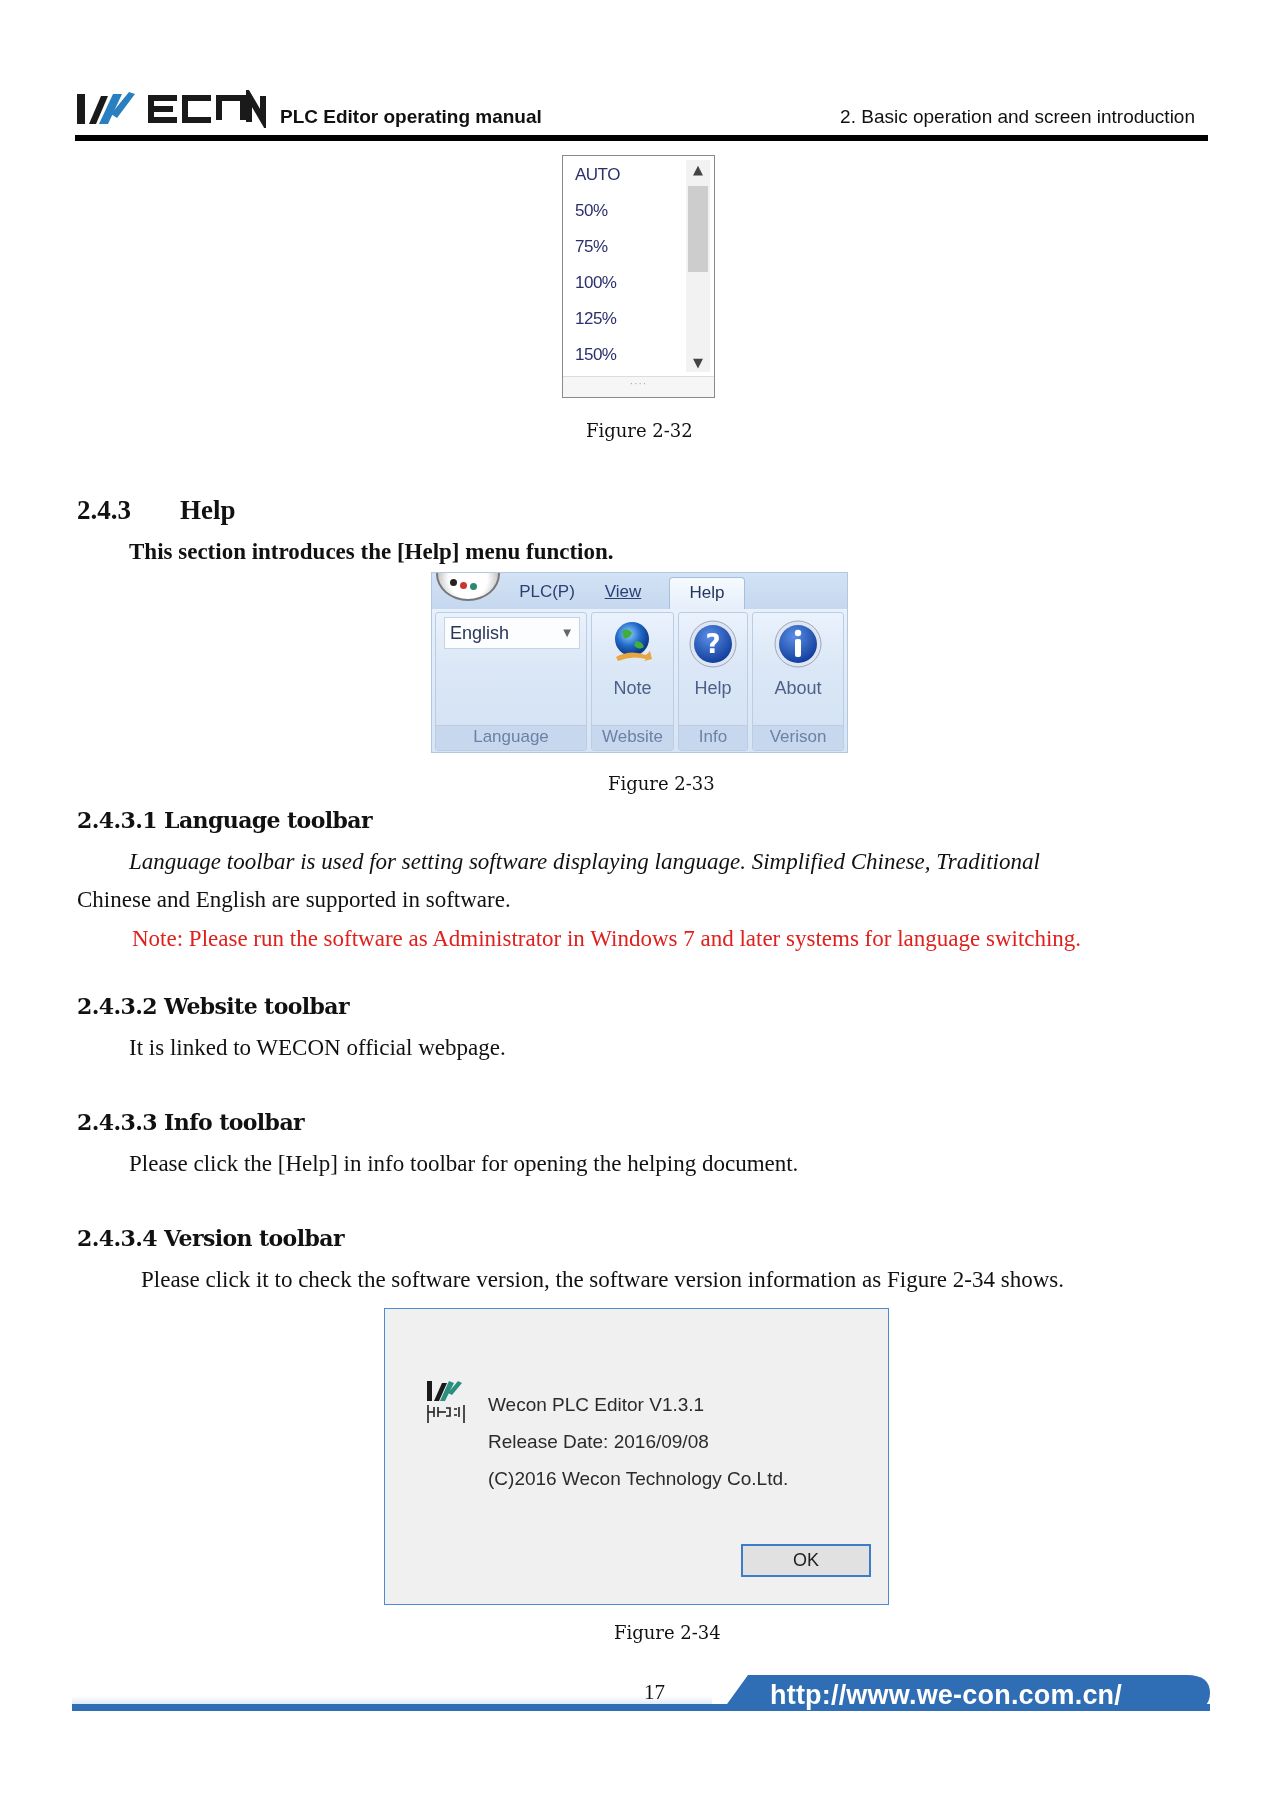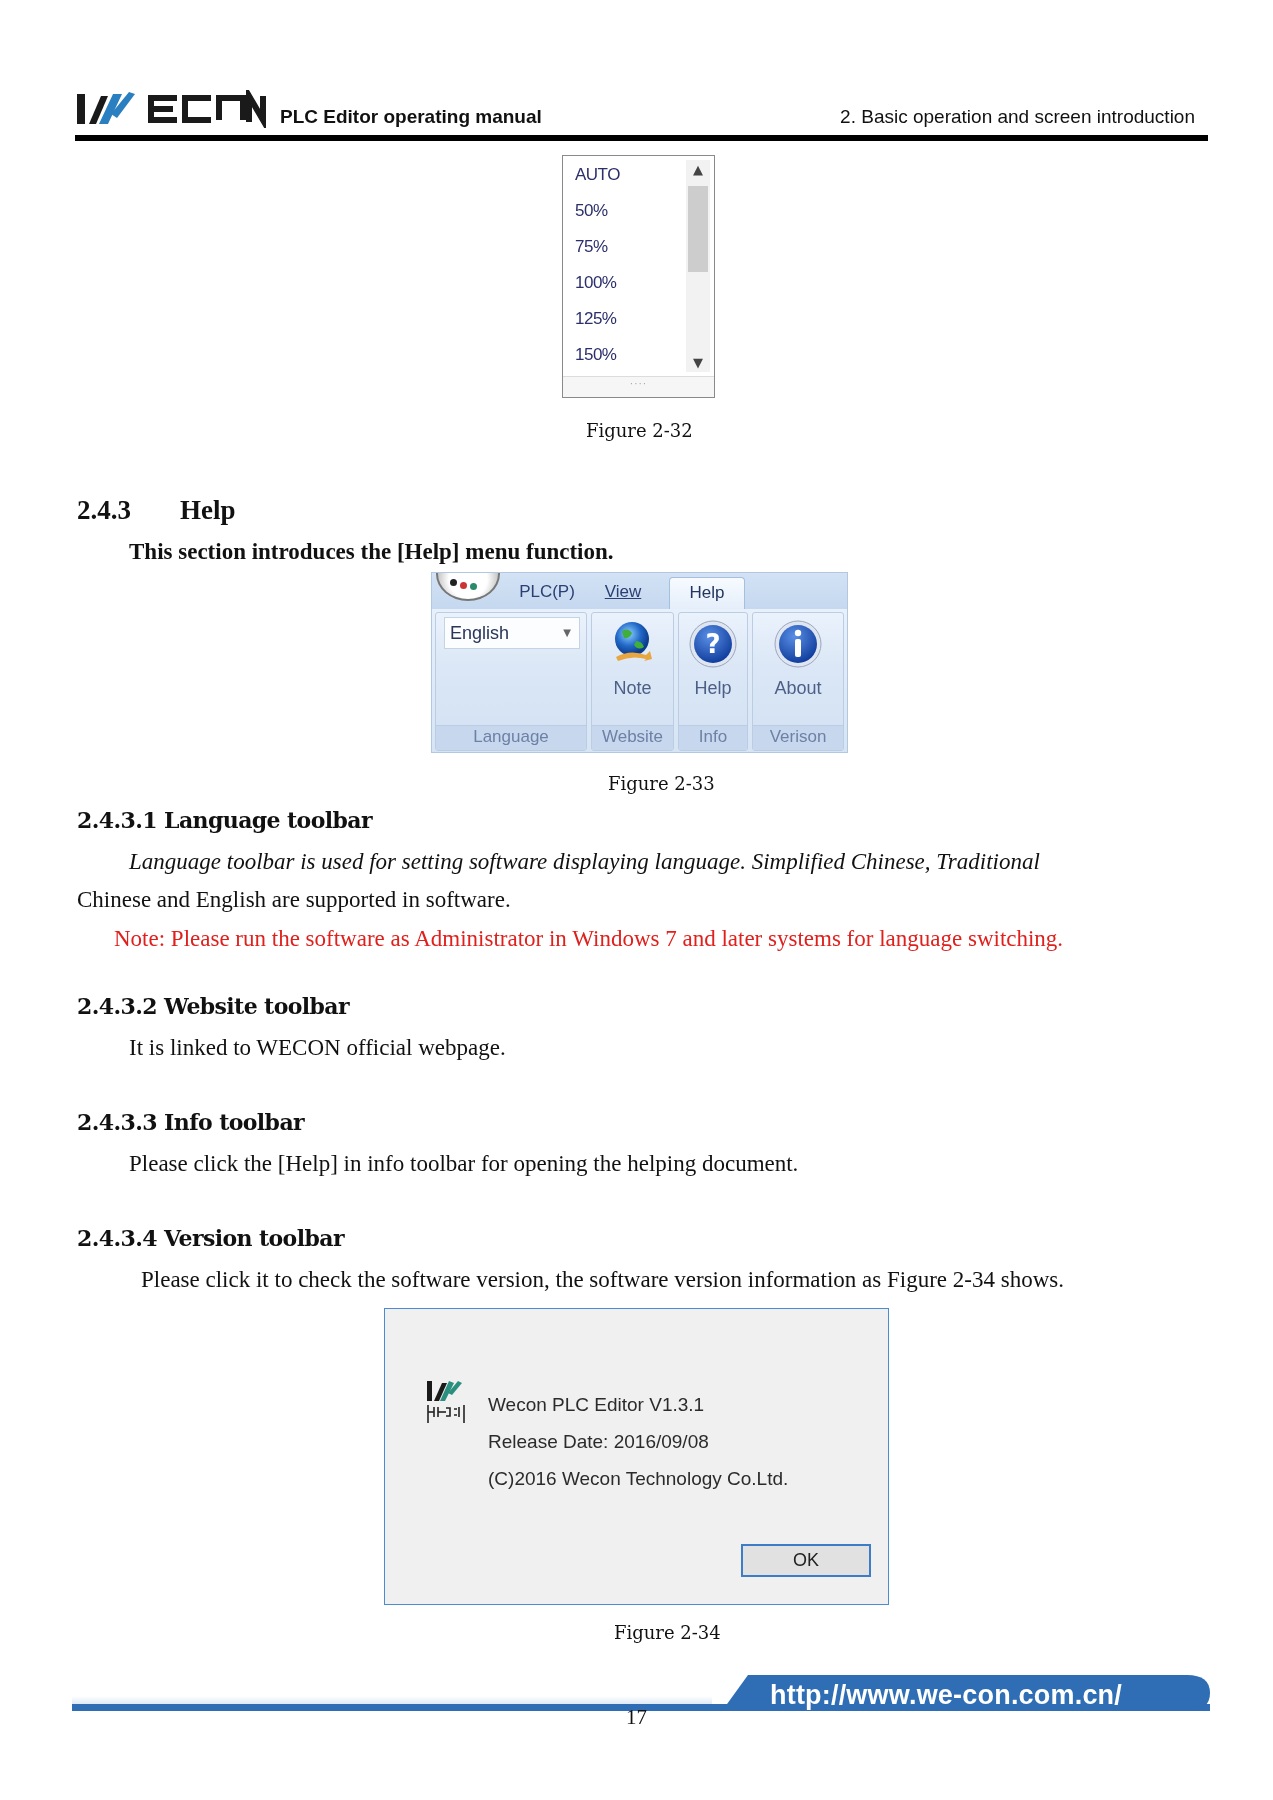--- a/index.html
+++ b/index.html
@@ -50,21 +50,21 @@
   
   .dialog { left:384px; top:1308px; width:505px; height:297px; border:1px solid #4a8bd1; background:#f0f0f0; box-sizing:border-box; }
   .dialog .title { position:absolute; left:0; top:0; right:0; height:40px; background:#fff; }
   .dialog .title span { position:absolute; left:6px; top:7px; font-family:"Liberation Sans", sans-serif; font-size:19px; color:#1a1a1a; }
   .dialog .close { position:absolute; right:14px; top:5px; font-family:"DejaVu Sans", sans-serif; font-size:22px; color:#333; }
   .dialog .info { position:absolute; left:103px; font-family:"Liberation Sans", sans-serif; font-size:19px; color:#2b2b2b; }
   .dialog .ok { position:absolute; left:356px; top:235px; width:130px; height:33px; border:2px solid #3d7dc8; background:#e1e1e1; box-sizing:border-box; text-align:center; line-height:29px; font-family:"Liberation Sans", sans-serif; font-size:18px; color:#222; }
   .dlogo { position:absolute; left:41px; top:70px; width:50px; height:50px; }
 
   
-  .pagenum { left:626px; top:1680px; font-family:"Liberation Serif", serif; font-size:21px;margin-top:25px; }
+  .pagenum { left:644px; top:1680px; font-family:"Liberation Serif", serif; font-size:21px; }
   .footer { left:72px; top:1672px; width:1138px; height:42px; }
   .url { left:770px; top:1680px; font-family:"Liberation Sans", sans-serif; font-size:27px; color:#fff; font-weight:bold; letter-spacing:0.2px; }
 </style>
 </head>
 <body>
 
 <svg class="abs logo" viewBox="0 0 192 38">
   <rect x="0" y="4" width="8" height="30" fill="#1a1a1a"></rect>
   <path d="M12 34 L24 6 L31 6 L19 34 Z" fill="#1a1a1a"></path>
   <path d="M22 34 L36 4 L45 4 L31 34 Z" fill="#2a7fc0"></path>
@@ -170,21 +170,21 @@
       <div class="bl">About</div>
       <div class="gl">Verison</div>
     </div>
   </div>
 </div>
 <div class="abs caption" style="left:608px; top:773px;">Figure 2-33</div>
 
 <div class="abs h4" style="left:77px; top:807px;">2.4.3.1 Language toolbar</div>
 <div class="abs body" style="left:129px; top:849px;font-style:italic;">Language toolbar is used for setting software displaying language. Simplified Chinese, Traditional</div>
 <div class="abs body" style="left:77px; top:887px;">Chinese and English are supported in software.</div>
-<div class="abs body red" style="left:114px; top:926px;">Note: Please run the software as Administrator in Windows 7 and later systems for language switching.</div>
+<div class="abs body red" style="left:132px; top:926px;">Note: Please run the software as Administrator in Windows 7 and later systems for language switching.</div>
 
 <div class="abs h4" style="left:77px; top:993px;">2.4.3.2 Website toolbar</div>
 <div class="abs body" style="left:129px; top:1035px;">It is linked to WECON official webpage.</div>
 
 <div class="abs h4" style="left:77px; top:1109px;">2.4.3.3 Info toolbar</div>
 <div class="abs body" style="left:129px; top:1151px;">Please click the [Help] in info toolbar for opening the helping document.</div>
 
 <div class="abs h4" style="left:77px; top:1225px;">2.4.3.4 Version toolbar</div>
 <div class="abs body" style="left:141px; top:1267px;text-align:right;">Please click it to check the software version, the software version information as Figure 2-34 shows.</div>
 

